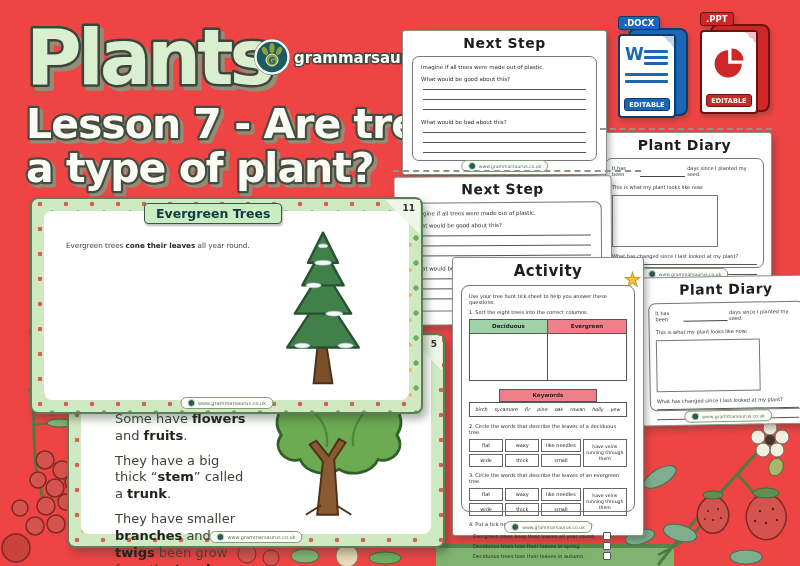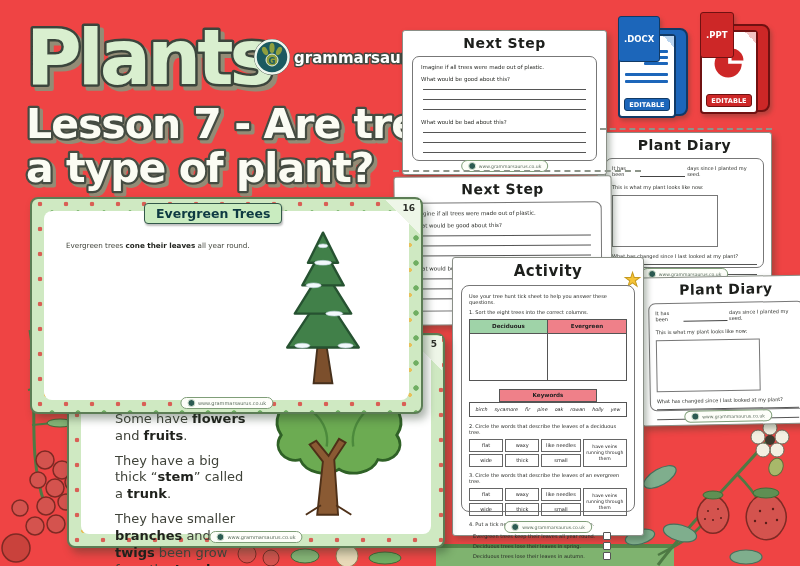--- a/index.html
+++ b/index.html
@@ -116,21 +116,21 @@
   .ppt{left:698px;top:12px;}
   .fback{position:absolute;right:2px;top:12px;width:56px;height:84px;border-radius:8px;border:2px solid;}
   .docx .fback{background:#1c66ba;border-color:#113a66;}
   .ppt  .fback{background:#cd2727;border-color:#701111;}
   .fpage{position:absolute;left:2px;top:18px;width:54px;height:80px;background:#fff;border:2px solid;border-radius:4px;}
   .docx .fpage{border-color:#113a66;}
   .ppt  .fpage{border-color:#701111;}
   .fold{position:absolute;top:0;right:0;width:11px;height:11px;}
   .docx .fold{background:linear-gradient(225deg,#b9d4ef 50%,transparent 50%);}
   .ppt  .fold{background:linear-gradient(225deg,#f3c2c2 50%,transparent 50%);}
-  .fext{position:absolute;top:0;left:2px;color:#fff;font-size:8.5px;font-weight:bold;padding:17px 5px;border-radius:3px;border:1.5px solid;}
+  .fext{position:absolute;top:0;left:2px;color:#fff;font-size:8.5px;font-weight:bold;padding:1px 5px;border-radius:3px;border:1.5px solid;}
   .docx .fext{background:#1c66ba;border-color:#113a66;}
   .ppt  .fext{background:#cd2727;border-color:#701111;}
   .wmark{position:absolute;left:5px;top:8px;font-size:17px;font-weight:bold;color:#1c66ba;}
   .wline{position:absolute;height:2.5px;background:#1c66ba;border-radius:1px;}
   .editable{position:absolute;bottom:5px;left:50%;transform:translateX(-50%);width:44px;text-align:center;
             color:#fff;font-size:6.6px;font-weight:bold;padding:1.5px 0;border-radius:3px;border:1.5px solid;}
   .docx .editable{background:#1c66ba;border-color:#113a66;}
   .ppt  .editable{background:#cd2727;border-color:#701111;}
   .pie{position:absolute;left:50%;top:14px;transform:translateX(-50%);}
 </style>
@@ -419,21 +419,21 @@
       <g fill="#f2f8fb" stroke="#c2d4dd" stroke-width="0.7">
         <ellipse cx="60" cy="20" rx="5" ry="2"></ellipse>
         <ellipse cx="60" cy="38" rx="9" ry="2.5"></ellipse>
         <ellipse cx="50" cy="62" rx="8" ry="2.5"></ellipse>
         <ellipse cx="72" cy="92" rx="9" ry="2.5"></ellipse>
         <ellipse cx="38" cy="126" rx="8" ry="2.5"></ellipse>
         <ellipse cx="84" cy="126" rx="8" ry="2.5"></ellipse>
       </g>
     </svg>
     <div class="corner-badge">
-        <span>16</span>
+        <span>11</span>
       </div>
     <div class="pill spill">
       <span class="pdot"></span>
       <span class="purl">www.grammarsaurus.co.uk</span>
     </div>
   </div>
 
   <div class="ficon docx">
     <div class="fback"></div>
     <div class="fpage">

